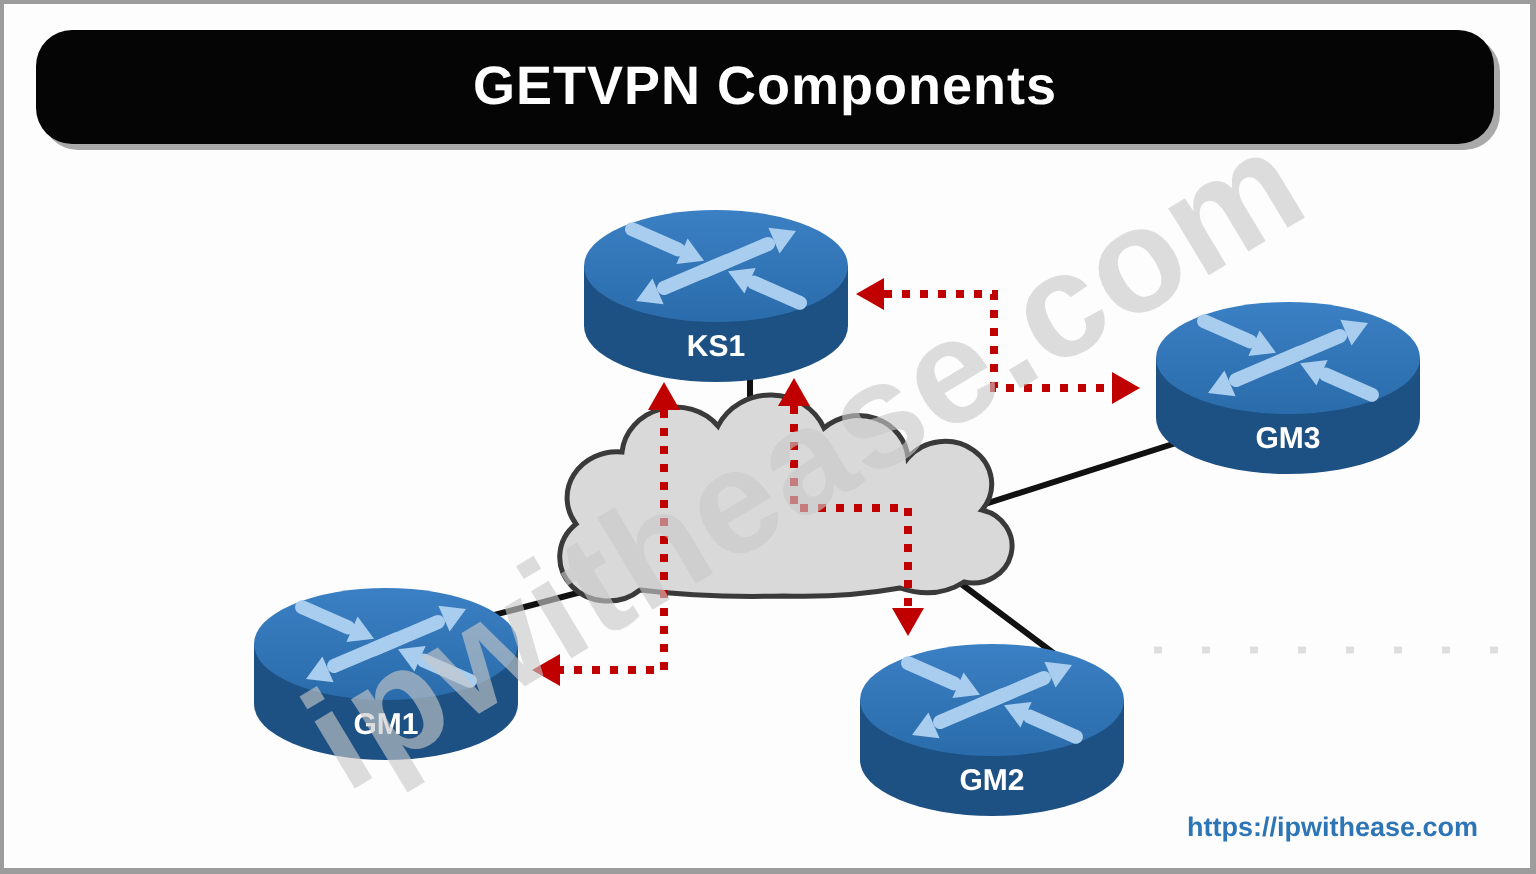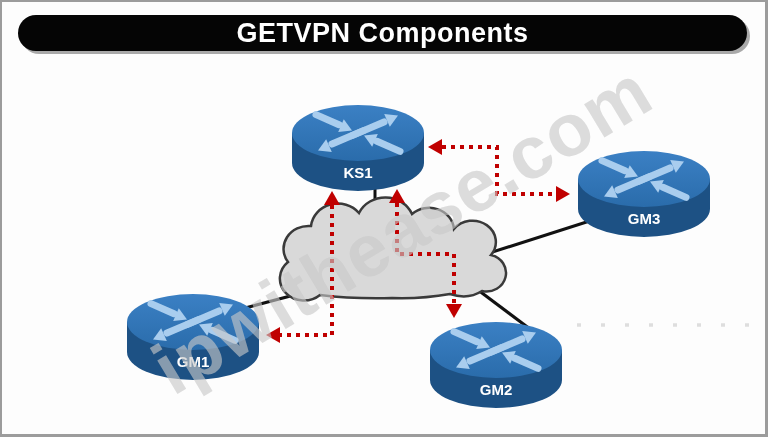--- a/index.html
+++ b/index.html
@@ -3,21 +3,21 @@
 <meta charset="utf-8">
 <style>
   html,body { margin:0; padding:0; background:#ffffff; }
   .canvas {
     position:relative; width:768px; height:437px; box-sizing:border-box;
     background:#fdfdfd; overflow:hidden;
     border:2px solid #9c9c9c; border-right-width:3px; border-bottom-width:3px;
     font-family:"Liberation Sans", sans-serif;
   }
   .title-bar {
-    position:absolute; left:16px; top:13px; width:729px; height:36px;
+    position:absolute; left:16px; top:13px; width:729px; height:57px;
     background:#050505; box-shadow:3px 3px 0 #a9a9a9;
     display:flex; align-items:center; justify-content:center; z-index:3;border-radius:18px;
   }
   .title-bar .title-text {
     color:#ffffff; font-size:27px; font-weight:bold; letter-spacing:0.5px;
   }
   svg.diagram { position:absolute; left:0; top:0; z-index:2; }
   .router-label {
     font-family:"Liberation Sans", sans-serif; font-size:15px; font-weight:bold;
     fill:#ffffff; text-anchor:middle;
@@ -118,14 +118,15 @@
       <text class="router-label" x="191" y="365">GM1</text>
     </g>
     <g>
       <use href="#routerBody" transform="translate(494,348)"></use>
       <text class="router-label" x="494" y="393">GM2</text>
     </g>
   </svg>
 
   <div class="watermark">ipwithease.com</div>
 
+  <a class="footer-url" href="#">https://ipwithease.com</a>
 
 </div>
 
 </body></html>

